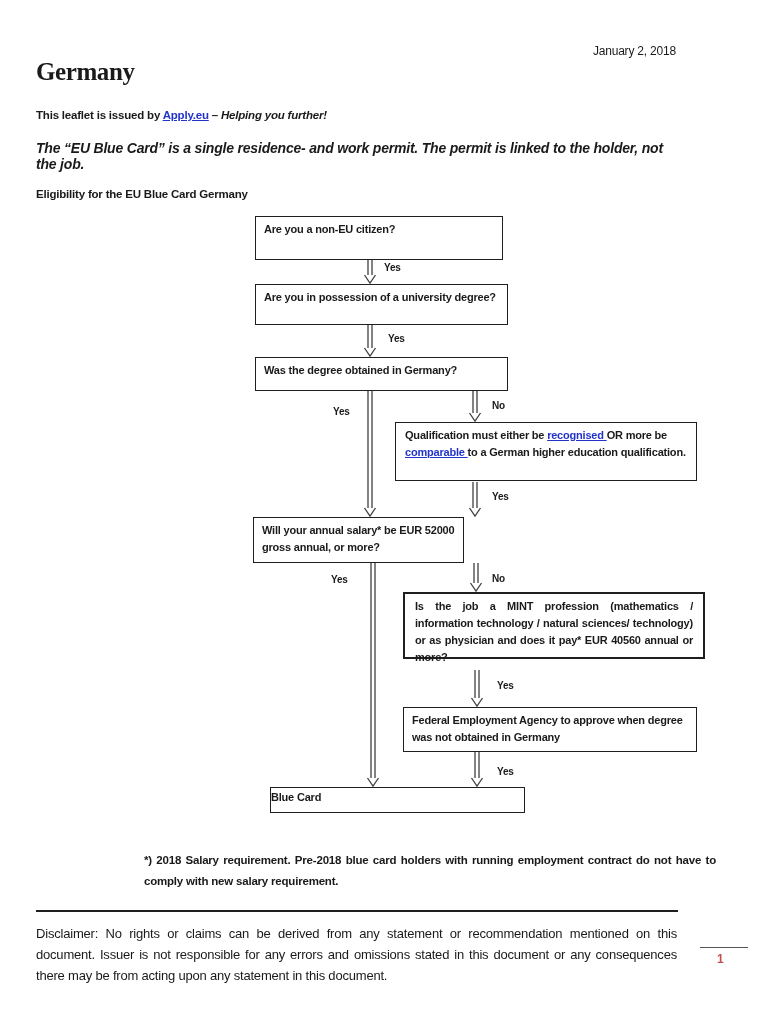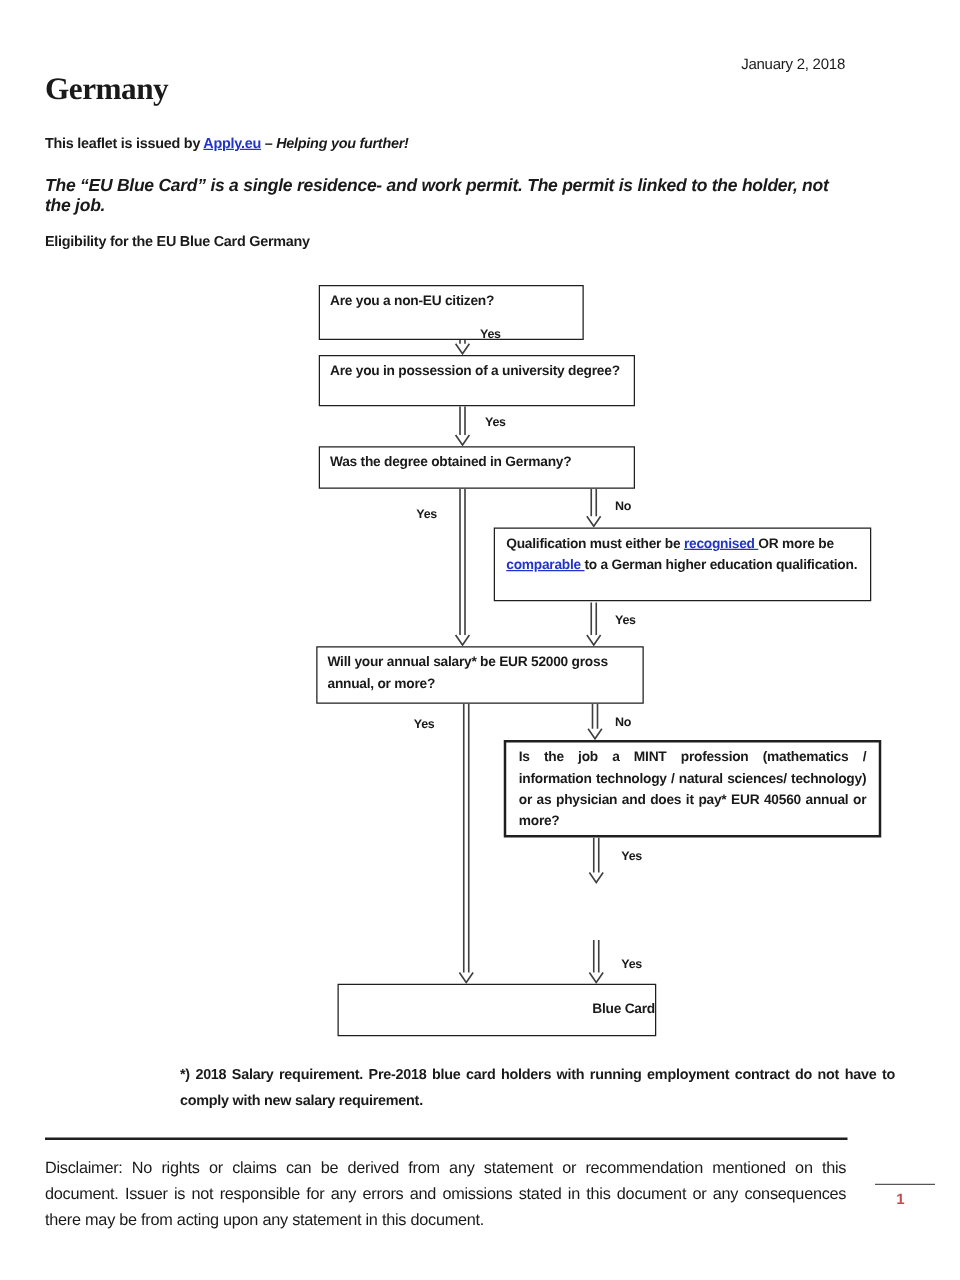--- a/index.html
+++ b/index.html
@@ -106,36 +106,37 @@
         <line x1="479" y1="670" x2="479" y2="698"></line>
       <polyline points="471.5,698 477,706 482.5,698"></polyline>
     </g>
     <g>
       <line x1="475" y1="752" x2="475" y2="778"></line>
         <line x1="479" y1="752" x2="479" y2="778"></line>
       <polyline points="471.5,778 477,786 482.5,778"></polyline>
     </g>
   </svg>
 
-  <div class="fbox" style="left:255px; top:228px; width:212px; height:44px;">Are you a non-EU citizen?</div>
+  <div class="fbox" style="left:255px; top:216px; width:248px; height:44px;">Are you a non-EU citizen?</div>
 
   <div class="fbox" style="left:255px; top:357px; width:253px; height:34px;">Was the degree obtained in Germany?</div>
 
   <div class="fbox" style="left:255px; top:284px; width:253px; height:41px;">Are you in possession of a university degree?</div>
 
   <div class="fbox" style="left:395px; top:422px; width:302px; height:59px; padding:4px 9px;">
     <span>Qualification must either be </span><span class="link">recognised </span><span>OR more be </span><span class="link">comparable </span><span>to a German higher education qualification.</span>
   </div>
 
-  <div class="fbox" style="left:253px; top:517px; width:262px; height:46px;">Will your annual salary* be EUR 52000 gross annual, or more?</div>
+  <div class="fbox" style="left:253px; top:517px; width:211px; height:46px;">Will your annual salary* be EUR 52000 gross annual, or more?</div>
 
-  <div class="fbox" style="left:403px; top:592px; width:302px; height:78px; border-width:2px; text-align:justify; padding:4px 10px;">Is the job a MINT profession (mathematics / information technology / natural sciences/ technology) or as physician and does it pay* EUR 40560 annual or more?</div>
+  <div class="fbox" style="left:403px; top:592px; width:302px; height:67px; border-width:2px; text-align:justify; padding:4px 10px;">Is the job a MINT profession (mathematics / information technology / natural sciences/ technology) or as physician and does it pay* EUR 40560 annual or more?</div>
 
+  <div class="fbox" style="left:403px; top:707px; width:294px; height:45px;">Federal Employment Agency to approve when degree was not obtained in Germany</div>
 
-  <div class="fbox" style="left:270px; top:787px; width:255px; height:42px; text-align:right; padding:11px 0;">Blue Card</div>
+  <div class="fbox" style="left:270px; top:787px; width:255px; height:26px; text-align:left; padding:1px 0;">Blue Card</div>
 
   <div class="edge-label" style="left:384px; top:262px;">Yes</div>
   <div class="edge-label" style="left:388px; top:333px;">Yes</div>
   <div class="edge-label" style="left:333px; top:406px;">Yes</div>
   <div class="edge-label" style="left:492px; top:400px;">No</div>
   <div class="edge-label" style="left:492px; top:491px;">Yes</div>
   <div class="edge-label" style="left:331px; top:574px;">Yes</div>
   <div class="edge-label" style="left:492px; top:573px;">No</div>
   <div class="edge-label" style="left:497px; top:680px;">Yes</div>
   <div class="edge-label" style="left:497px; top:766px;">Yes</div>

